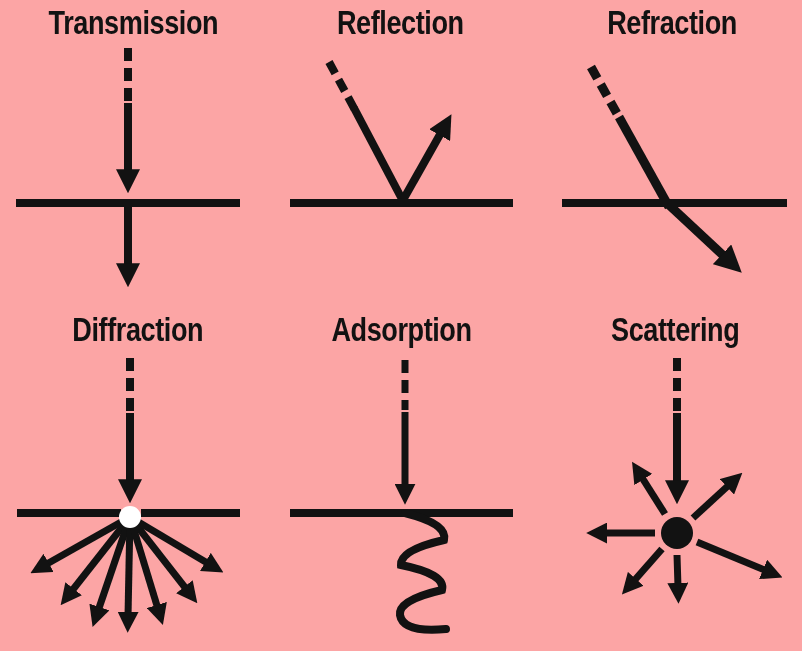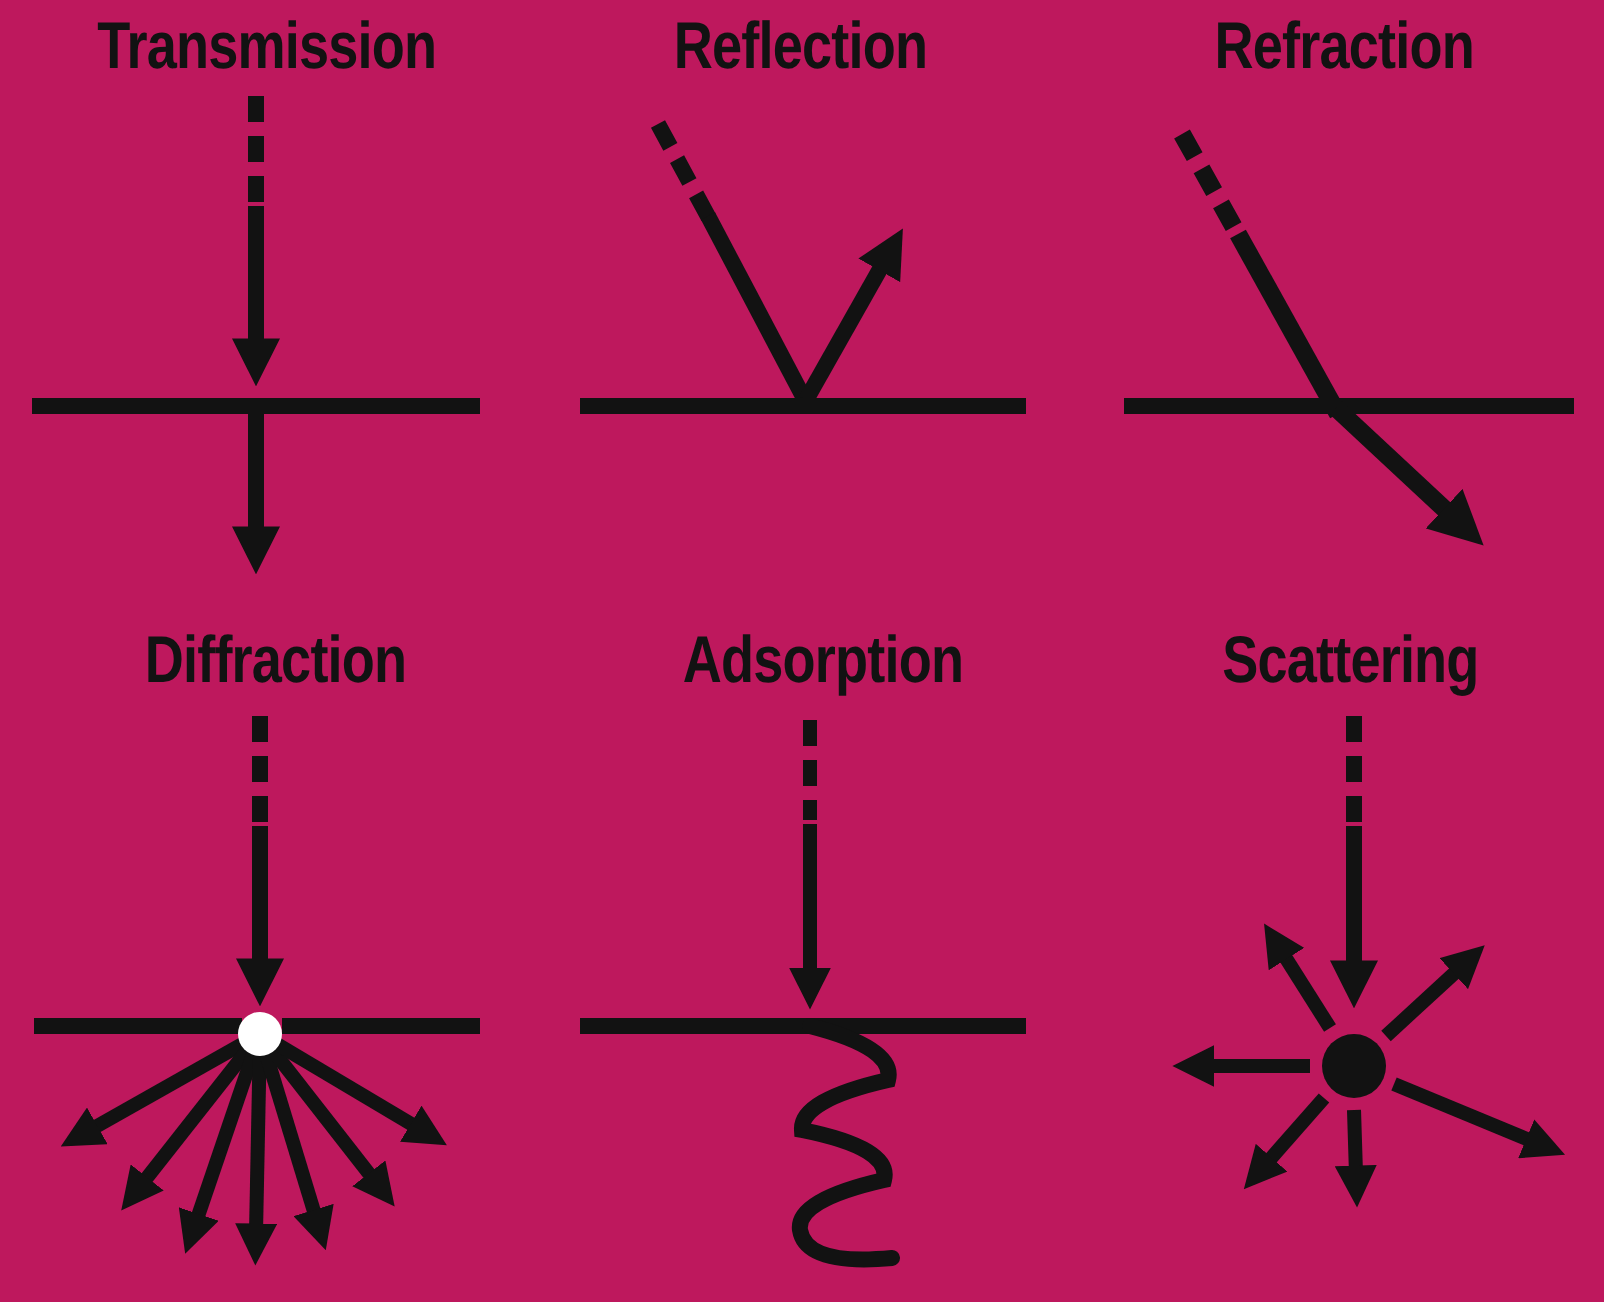--- a/index.html
+++ b/index.html
@@ -1,19 +1,19 @@
 <!DOCTYPE html>
 <html><head>
 <meta charset="utf-8">
 <style>
   html,body{margin:0;padding:0;background:#ffffff;}
   .stage{
     position:relative;
     width:802px;height:651px;
-    background:#be185d;
+    background:#fca5a5;
     overflow:hidden;
     font-family:"Liberation Sans", sans-serif;
   }
   .diagram-svg{position:absolute;left:0;top:0;}
   .ray{stroke:#121212;fill:none;stroke-linecap:butt;}
   .s8{stroke-width:8;}
   .s7{stroke-width:7;}
   .s9{stroke-width:9;}
   .dashed{stroke-dasharray:13 7;}
   .squig{stroke:#121212;fill:none;stroke-width:8;stroke-linecap:round;}
@@ -29,21 +29,21 @@
   .ptitle span{
     display:inline-block;
     transform:scaleX(0.82);
     transform-origin:center;
     letter-spacing:-0.5px;
   }
   .t1{left:10px;width:247px;top:5px;}
   .t2{left:277px;width:247px;top:5px;}
   .t3{left:544px;width:256px;top:5px;}
   .t4{left:14px;width:248px;top:312px;}
-  .t5{left:287px;width:248px;top:312px;}
+  .t5{left:277px;width:248px;top:312px;}
   .t6{left:551px;width:248px;top:312px;}
 </style>
 </head>
 <body>
 
 <div class="stage">
 
   <svg class="diagram-svg" width="802" height="651" viewBox="0 0 802 651">
     <defs>
       <marker id="ah" viewBox="0 0 10 10" refX="2" refY="5" markerWidth="3" markerHeight="3" orient="auto">

